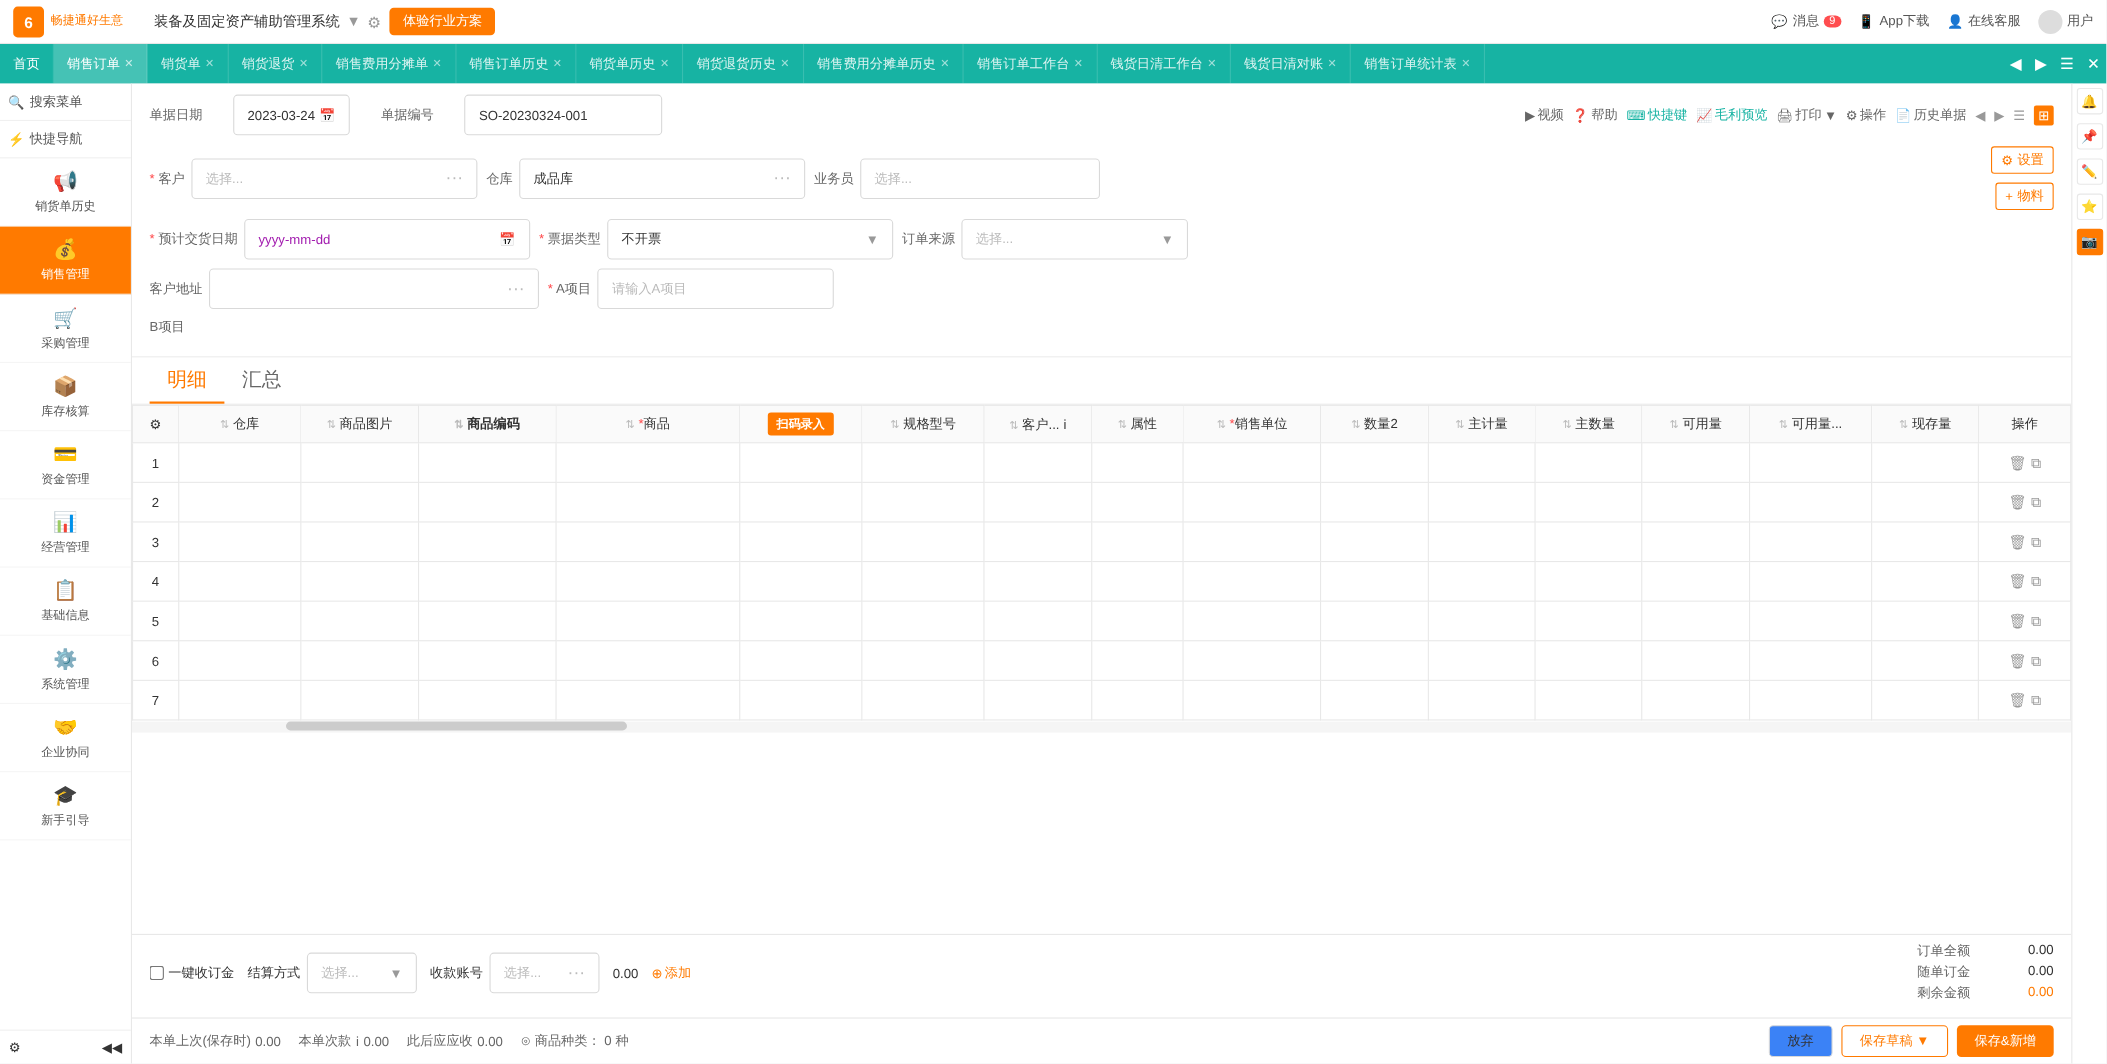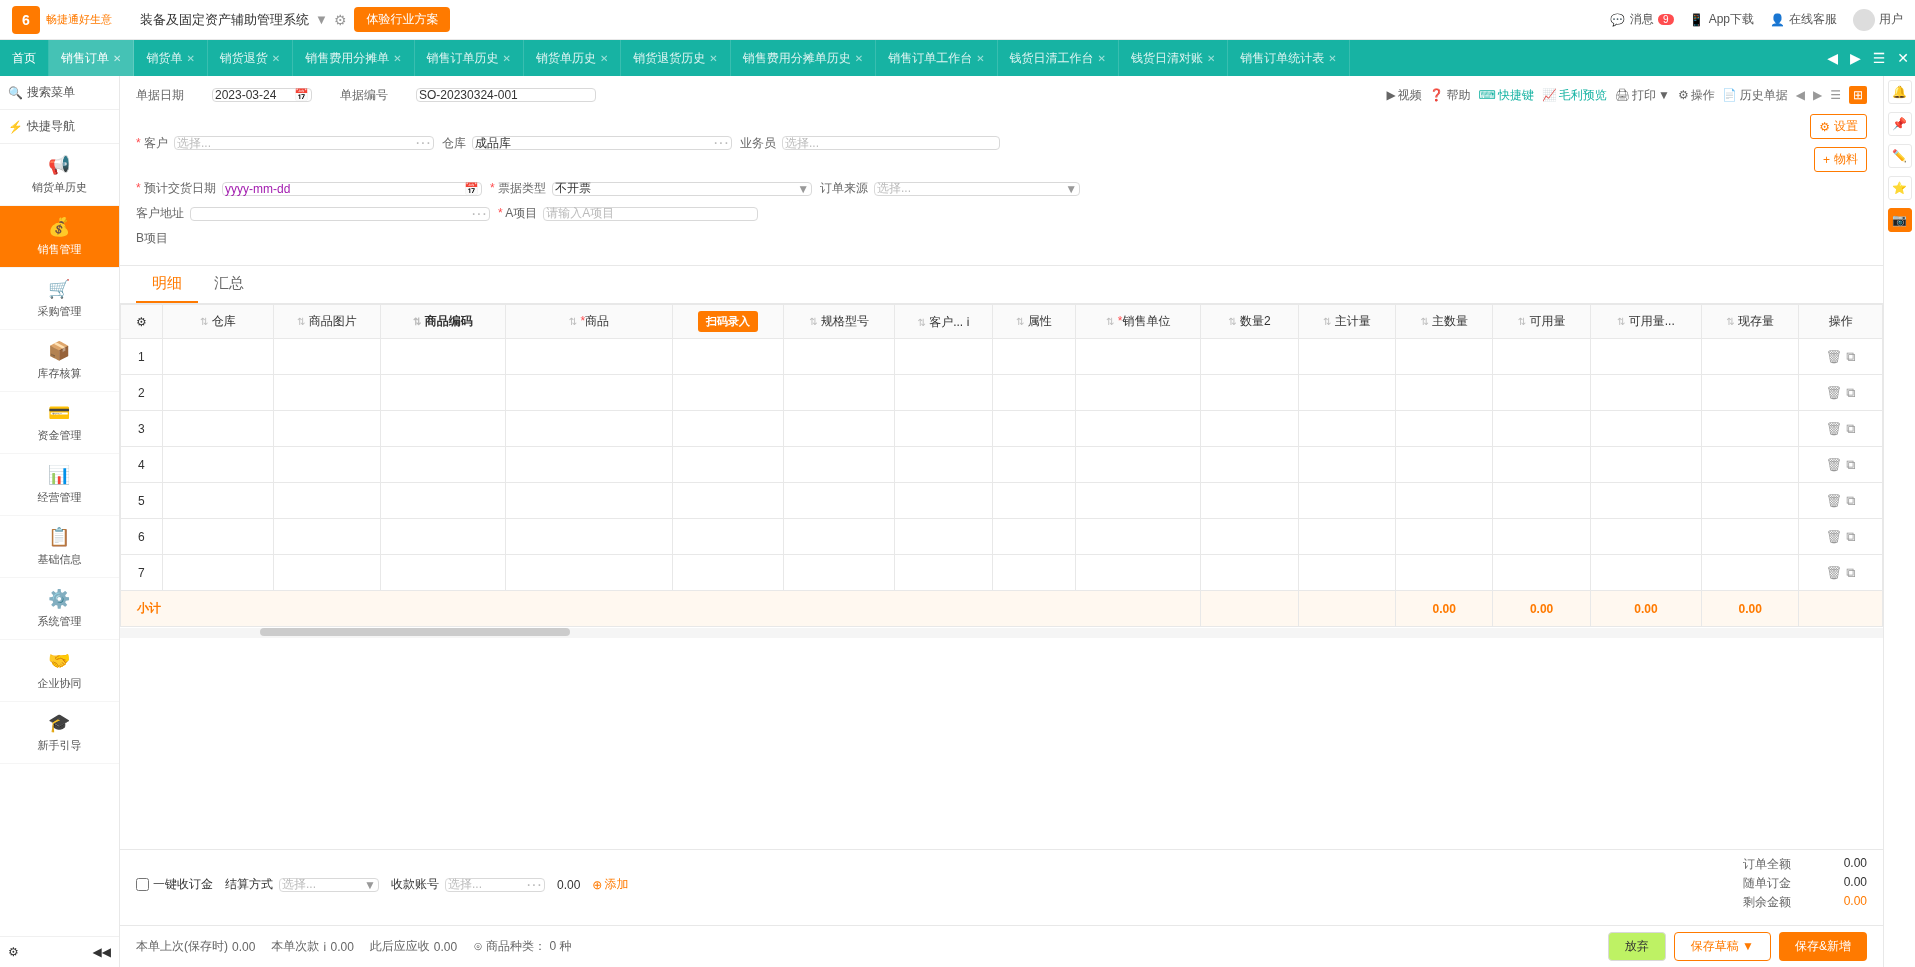--- a/index.html
+++ b/index.html
@@ -42,27 +42,27 @@
     
     
     .form-area { background: white; padding: 10px 16px; border-bottom: 1px solid #e8e8e8; }
     .form-header { display: flex; align-items: center; gap: 28px; margin-bottom: 10px; }
     .form-header-actions { margin-left: auto; display: flex; align-items: center; gap: 8px; font-size: 12px; color: #666; }
     .form-header-actions span { cursor: pointer; display: flex; align-items: center; gap: 2px; }
     .form-row { display: flex; align-items: center; gap: 8px; margin-bottom: 8px; flex-wrap: wrap; }
     .form-field { display: flex; align-items: center; gap: 6px; min-width: 260px; }
     .form-label { color: #666; font-size: 12px; white-space: nowrap; }
     .form-label.required::before { content: '* '; color: #ff4d4f; }
-    .form-input { border: 1px solid #d9d9d9; border-radius: 4px; padding: 3px 2px; font-size: 12px; color: #333; min-width: 160px; height: 14px; background: white; cursor: pointer; display: flex; align-items: center; justify-content: space-between; }
+    .form-input { border: 1px solid #d9d9d9; border-radius: 4px; padding: 3px 12px; font-size: 12px; color: #333; min-width: 160px; height: 37px; background: white; cursor: pointer; display: flex; align-items: center; justify-content: space-between; }
     .form-input-wide { min-width: 260px; }
     .dots { color: #bbb; font-size: 16px; margin-left: auto; }
 
     
     .detail-tabs { display: flex; border-bottom: 1px solid #e8e8e8; background: white; padding: 0 16px; gap: 0; }
-    .detail-tab { padding: 8px 16px; cursor: pointer; font-size: 15px; color: #666; border-bottom: 2px solid transparent; }
+    .detail-tab { padding: 8px 16px; cursor: pointer; font-size: 18px; color: #666; border-bottom: 2px solid transparent; }
     .detail-tab.active { color: #ff7a00; border-bottom-color: #ff7a00; font-weight: 500; }
 
     
     .table-container { flex: 1; overflow: auto; background: white; }
     .data-table { width: 100%; border-collapse: collapse; font-size: 12px; }
     .data-table th { background: #fafafa; border: 1px solid #e8e8e8; padding: 6px 8px; text-align: center; color: #333; font-weight: normal; white-space: nowrap; position: sticky; top: 0; z-index: 1; }
     .data-table th .sort-icon { color: #bbb; font-size: 10px; }
     .data-table td { border: 1px solid #e8e8e8; padding: 4px 8px; text-align: center; height: 36px; color: #333; }
     .th-gear { background: #fafafa; padding: 6px; text-align: center; }
     .scan-btn { background: #ff7a00; color: white; border: none; padding: 3px 8px; border-radius: 3px; font-size: 11px; cursor: pointer; font-weight: bold; }
@@ -77,21 +77,21 @@
     .add-btn { color: #ff7a00; cursor: pointer; display: flex; align-items: center; gap: 2px; font-size: 12px; }
     .bottom-right-summary { margin-left: auto; font-size: 12px; text-align: right; }
     .summary-row { display: flex; justify-content: flex-end; gap: 16px; margin-bottom: 2px; }
     .summary-label { color: #666; }
     .summary-value { color: #333; min-width: 60px; text-align: right; }
 
     
     .footer { background: white; border-top: 1px solid #e8e8e8; padding: 6px 16px; display: flex; align-items: center; gap: 16px; }
     .footer-info { display: flex; align-items: center; gap: 4px; font-size: 12px; color: #666; }
     .footer-actions { margin-left: auto; display: flex; gap: 8px; }
-    .btn-discard { border: 1px solid #d9d9d9; background: #bef264; padding: 5px 16px; border-radius: 4px; cursor: pointer; font-size: 12px; color: #333; }
+    .btn-discard { border: 1px solid #d9d9d9; background: #3b82f6; padding: 5px 16px; border-radius: 4px; cursor: pointer; font-size: 12px; color: #333; }
     .btn-save-draft { border: 1px solid #ff7a00; background: white; color: #ff7a00; padding: 5px 16px; border-radius: 4px; cursor: pointer; font-size: 12px; }
     .btn-save-new { background: #ff7a00; color: white; border: none; padding: 5px 16px; border-radius: 4px; cursor: pointer; font-size: 12px; }
     .goods-count { margin-right: auto; font-size: 12px; color: #666; }
 
     
     .right-panel { width: 32px; background: white; border-left: 1px solid #e8e8e8; display: flex; flex-direction: column; align-items: center; padding: 4px 0; gap: 8px; }
     .right-panel-btn { width: 24px; height: 24px; border: 1px solid #e8e8e8; border-radius: 3px; display: flex; align-items: center; justify-content: center; cursor: pointer; font-size: 12px; color: #666; }
 
     .orange { color: #ff7a00; }
 
@@ -542,32 +542,20 @@
               <td></td>
               <td></td>
             <td>
                 <div class="action-icons">
                   <span class="action-icon">🗑</span>
                   <span class="action-icon">⧉</span>
                 </div>
               </td>
           </tr>
 
-          <tr class="subtotal-row">
-            <td colspan="10" style="text-align:left; padding-left:16px;">
-              <span class="subtotal-label">小计</span>
-            </td>
-            <td></td>
-            <td></td>
-            <td style="color:#ff7a00;font-weight:bold;">0.00</td>
-            <td style="color:#ff7a00;font-weight:bold;">0.00</td>
-            <td style="color:#ff7a00;font-weight:bold;">0.00</td>
-            <td style="color:#ff7a00;font-weight:bold;">0.00</td>
-            <td></td>
-          </tr>
         </tbody>
       </table>
 
       <div class="scrollbar-area">
         <div class="scrollbar-thumb"></div>
       </div>
     </div>
 
     <div class="bottom-area">
       <div class="bottom-row1">

